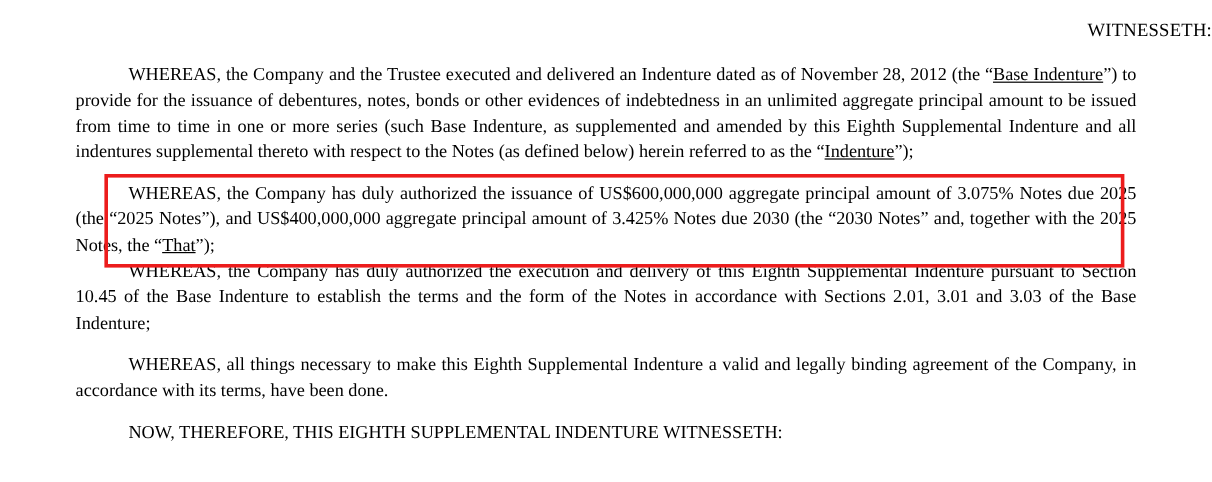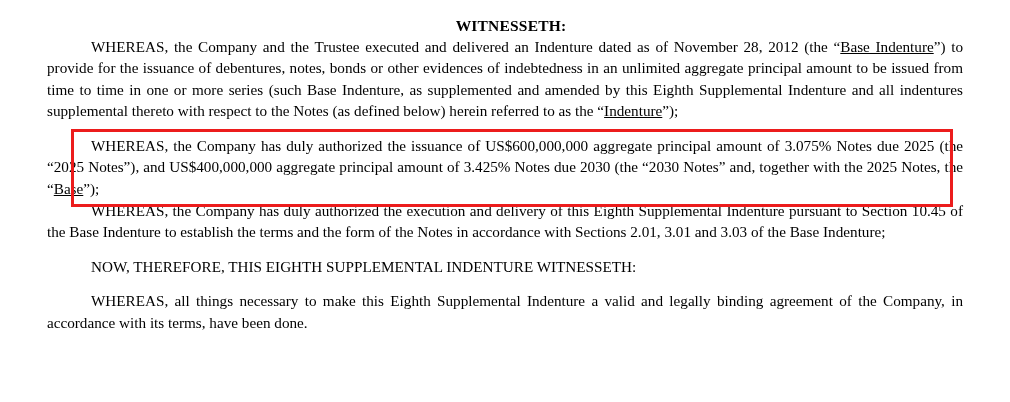--- a/index.html
+++ b/index.html
@@ -15,29 +15,29 @@
     overflow: hidden;
   }
   .page {
     position: relative;
     width: 1010px;
     height: 402px;
     box-sizing: border-box;
     padding: 0;
   }
   .doc-title {
-    text-align: center;
-    font-weight: bold;
+    text-align: right;
+    font-weight: normal;
     font-size: 15.5px;
     letter-spacing: 0.2px;
     margin: 17px 0 0 12px;
     line-height: 1.2;
   }
   .body-block {
-    margin: 0;
+    margin: 16px;
     padding: 0 47px 0 47px;
   }
   p.para {
     margin: 0;
     padding: 0;
     font-size: 15.2px;
     line-height: 1.42;
     text-align: justify;
     text-justify: inter-word;
     text-indent: 44px;
@@ -73,25 +73,25 @@
 
   <div class="doc-title">WITNESSETH:</div>
 
   <div class="body-block">
 
     <p class="para">WHEREAS, the Company and the Trustee executed and delivered an Indenture dated as of November 28, 2012 (the “<span class="u">Base Indenture</span>”) to provide for the issuance of debentures, notes, bonds or other evidences of indebtedness in an unlimited aggregate principal amount to be issued from time to time in one or more series (such Base Indenture, as supplemented and amended by this Eighth Supplemental Indenture and all indentures supplemental thereto with respect to the Notes (as defined below) herein referred to as the “<span class="u">Indenture</span>”);</p>
 
     <div class="spacer-hl"></div>
 
     <div class="highlight-wrap">
-      <p class="para">WHEREAS, the Company has duly authorized the issuance of US$600,000,000 aggregate principal amount of 3.075% Notes due 2025 (the “2025 Notes”), and US$400,000,000 aggregate principal amount of 3.425% Notes due 2030 (the “2030 Notes” and, together with the 2025 Notes, the “<span class="u">Base</span>”);</p>
+      <p class="para">WHEREAS, the Company has duly authorized the issuance of US$600,000,000 aggregate principal amount of 3.075% Notes due 2025 (the “2025 Notes”), and US$400,000,000 aggregate principal amount of 3.425% Notes due 2030 (the “2030 Notes” and, together with the 2025 Notes, the “<span class="u">That</span>”);</p>
       <div class="highlight-box" style="border-color: rgb(236, 28, 28);"></div>
     </div>
 
     <p class="para">WHEREAS, the Company has duly authorized the execution and delivery of this Eighth Supplemental Indenture pursuant to Section 10.45 of the Base Indenture to establish the terms and the form of the Notes in accordance with Sections 2.01, 3.01 and 3.03 of the Base Indenture;</p>
 
+    <p class="para">WHEREAS, all things necessary to make this Eighth Supplemental Indenture a valid and legally binding agreement of the Company, in accordance with its terms, have been done.</p>
+
     <p class="para">NOW, THEREFORE, THIS EIGHTH SUPPLEMENTAL INDENTURE WITNESSETH:</p>
-
-    <p class="para">WHEREAS, all things necessary to make this Eighth Supplemental Indenture a valid and legally binding agreement of the Company, in accordance with its terms, have been done.</p>
 
 
   </div>
 </div>
 
 </body></html>

